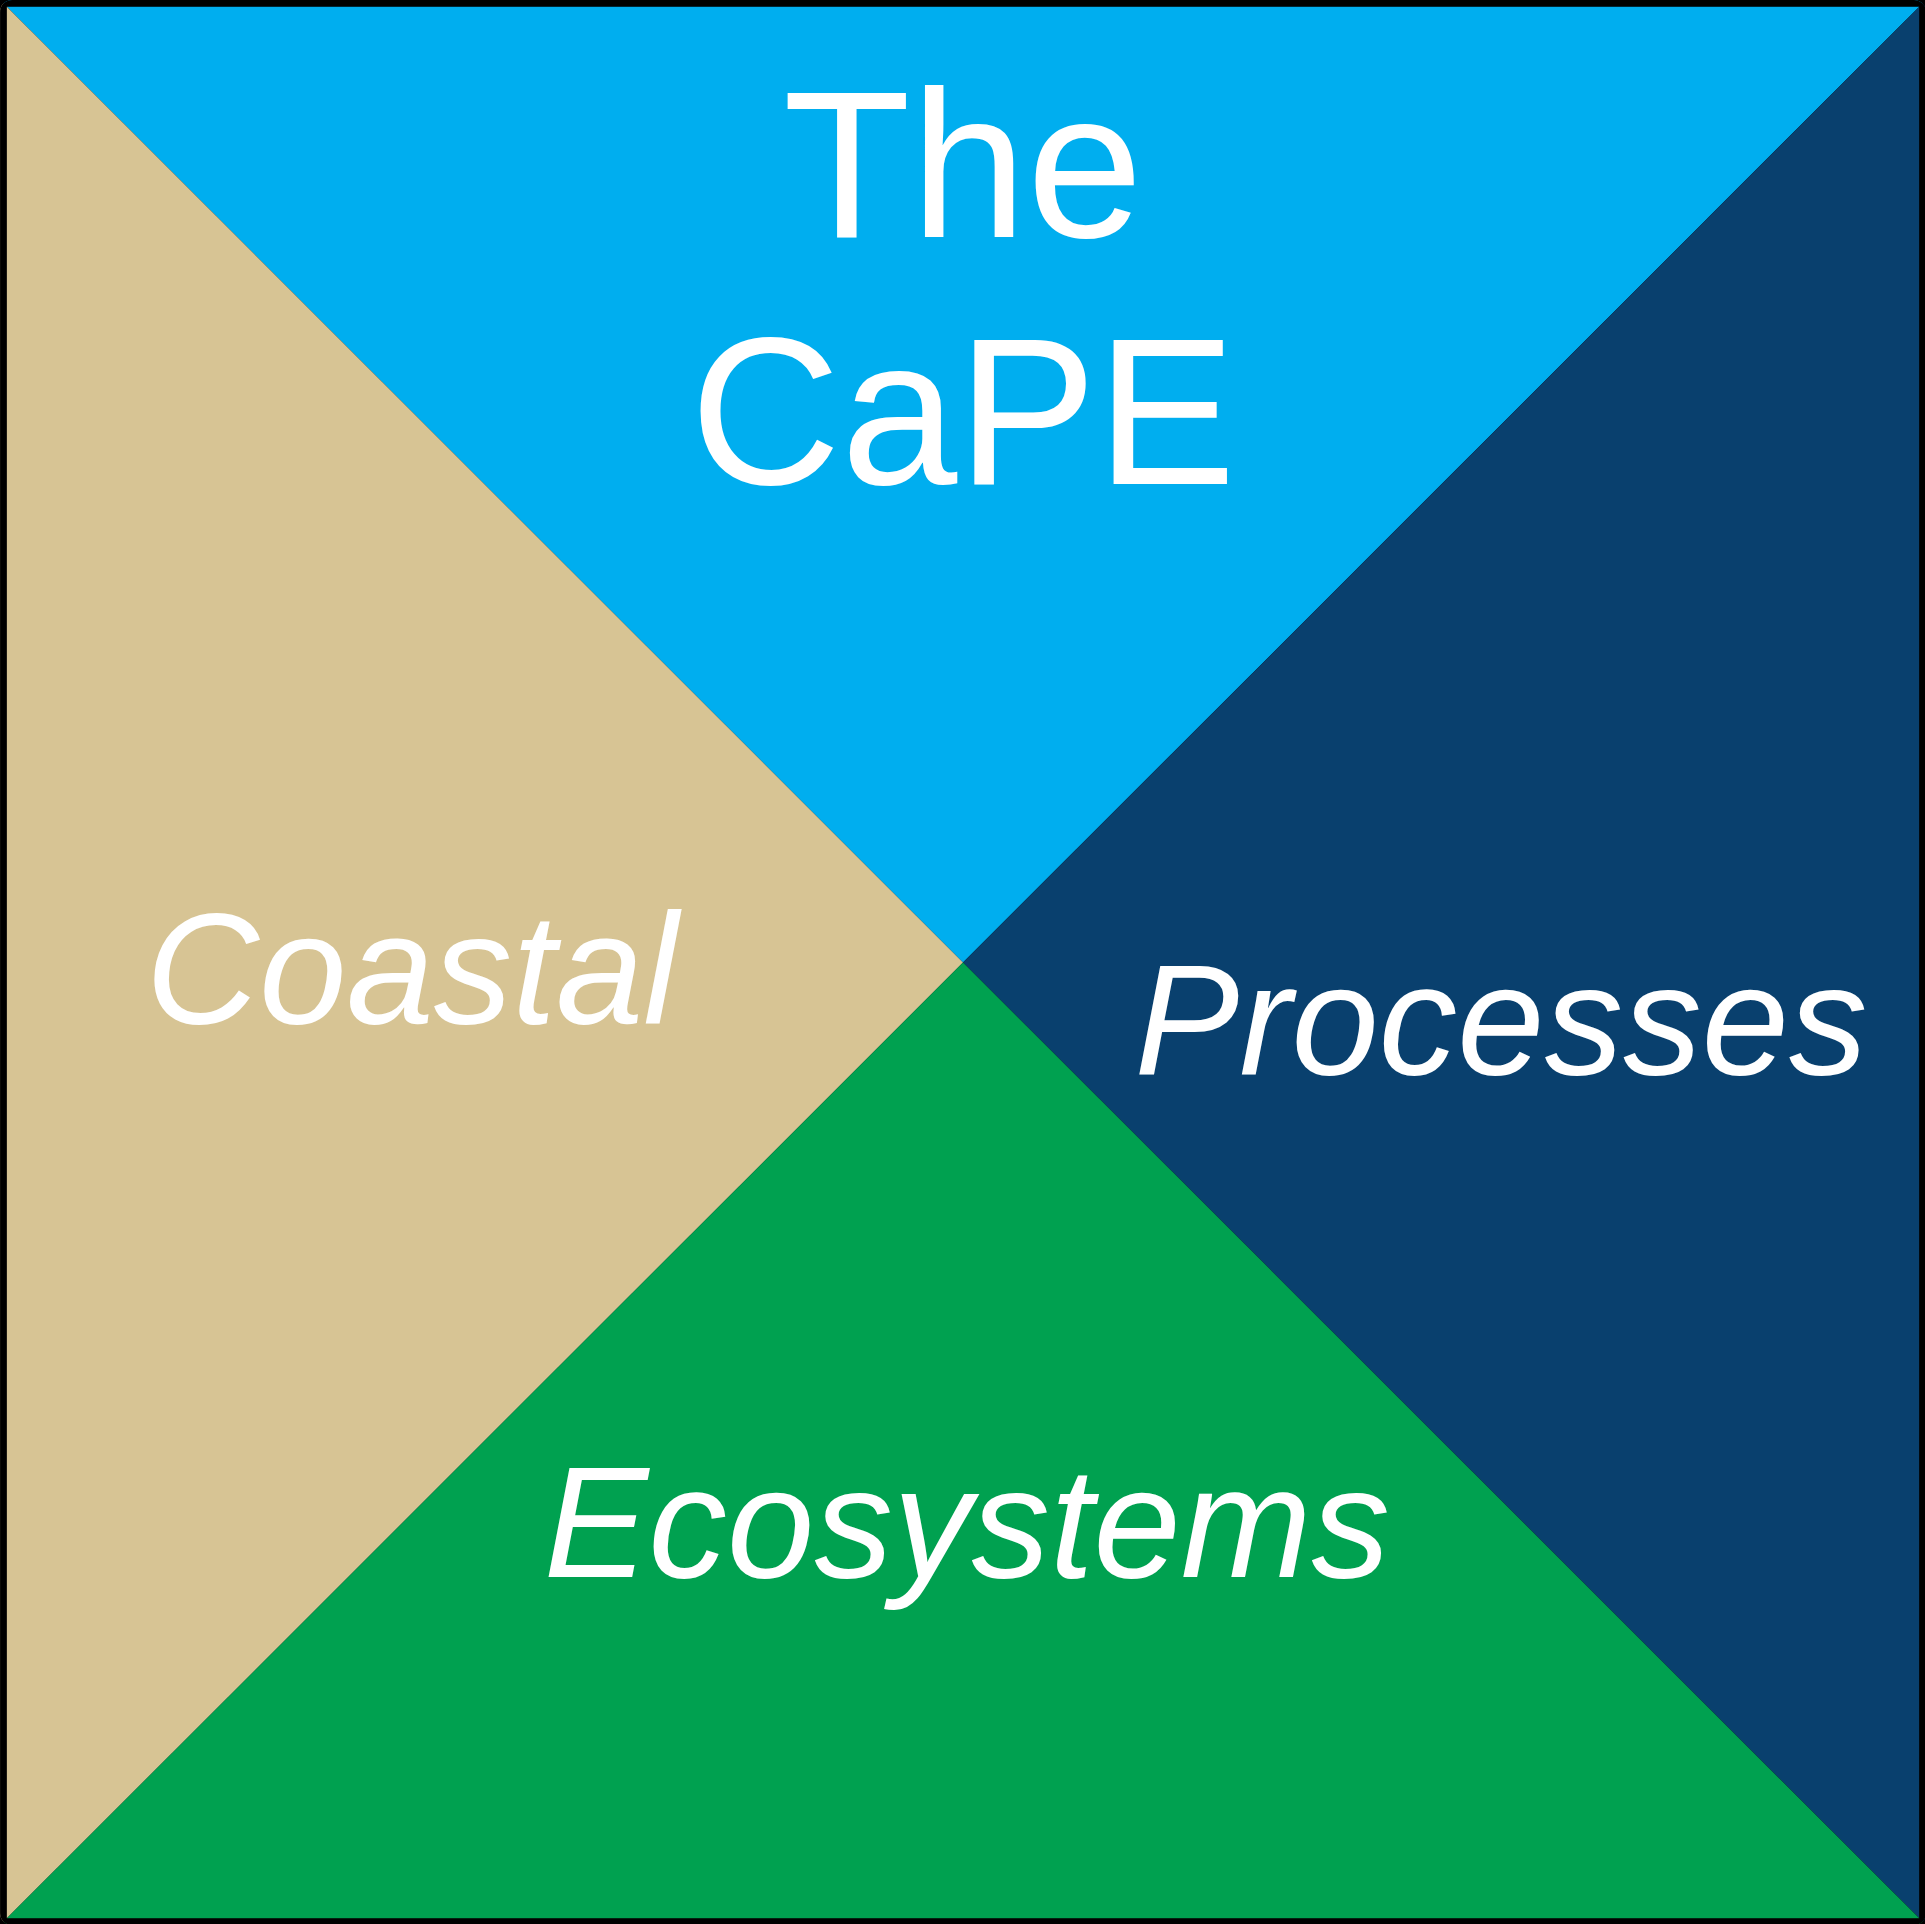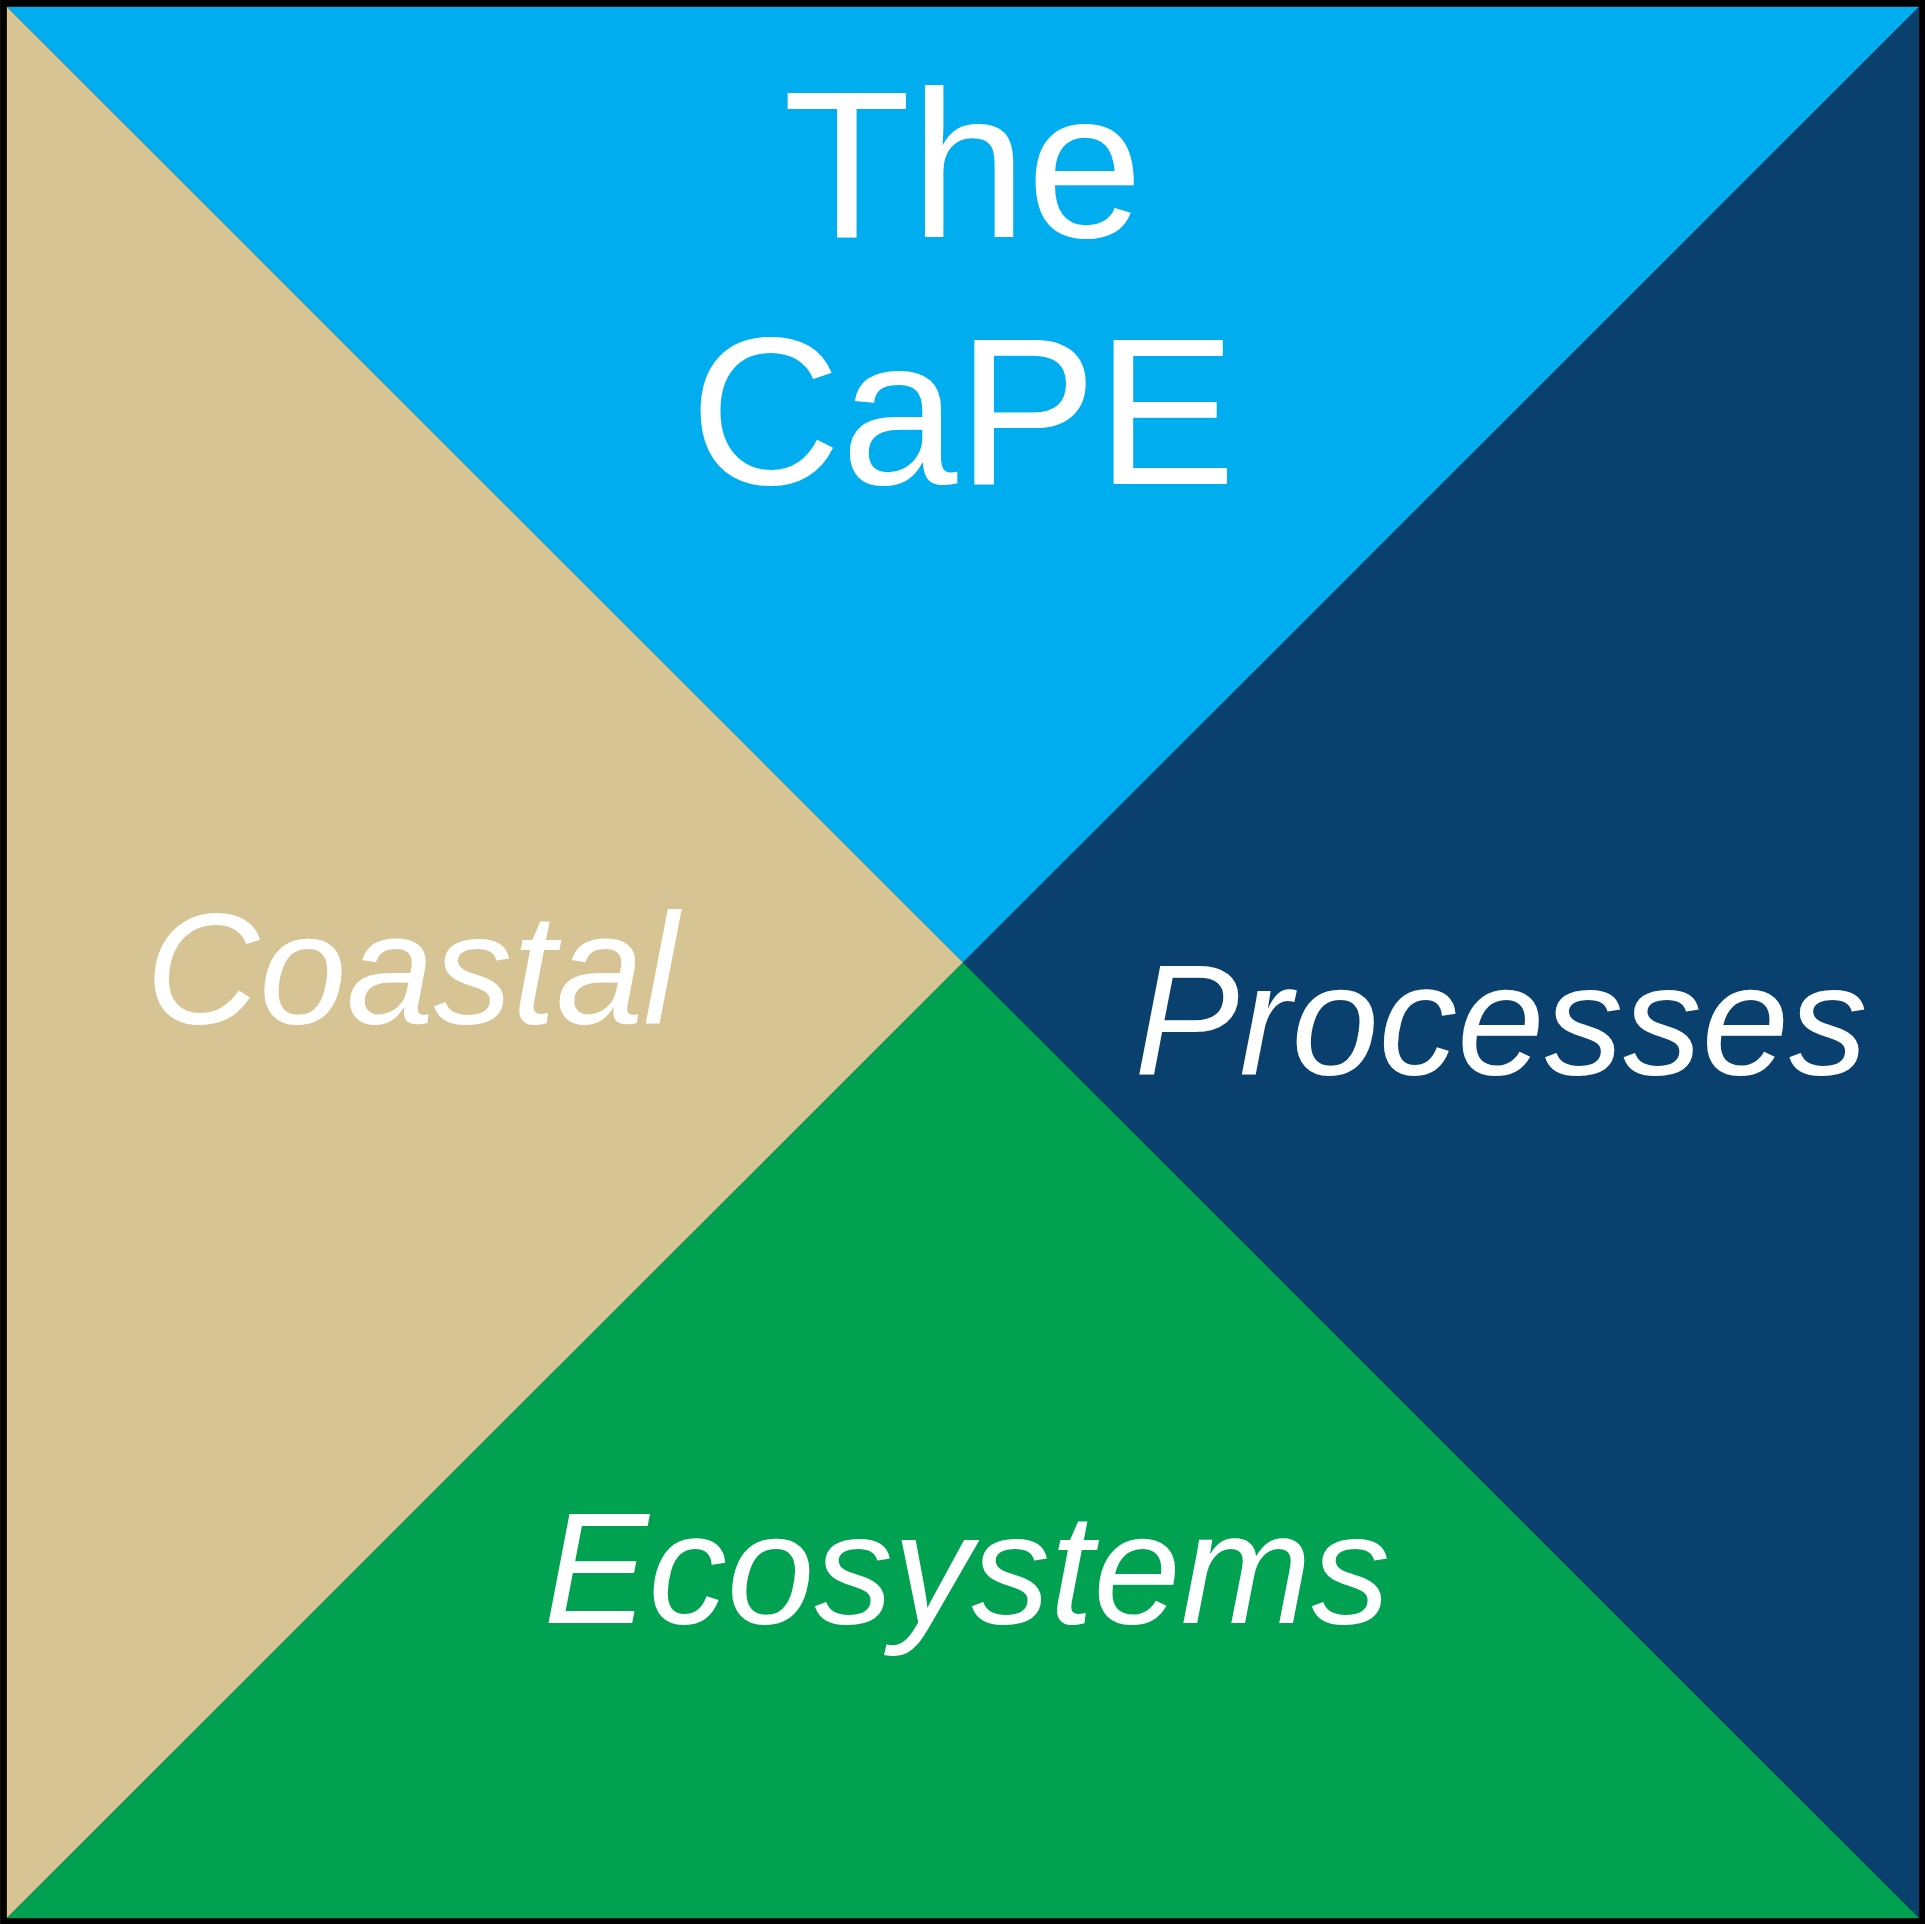--- a/index.html
+++ b/index.html
@@ -6,20 +6,21 @@
     margin: 0;
     padding: 0;
     background: #000;
   }
   .canvas {
     position: relative;
     width: 1926px;
     height: 1925px;
     overflow: hidden;
     font-family: "Liberation Sans", sans-serif;
+    border-radius: 12px;
   }
   .canvas svg {
     position: absolute;
     left: 0;
     top: 0;
     display: block;
   }
   .text-layer {
     position: absolute;
     left: 0;
@@ -43,21 +44,21 @@
     position: absolute;
     transform: translateX(-50%);
     white-space: nowrap;
     font-size: 157px;
     line-height: 157px;
     font-weight: 400;
     font-style: italic;
   }
   .label-coastal    { left: 412px;  top: 890px; }
   .label-processes  { left: 1501px; top: 941px; }
-  .label-ecosystems { left: 967px; top: 1490px; }
+  .label-ecosystems { left: 967px; top: 1444px; }
 </style>
 </head>
 <body style="--text-color: #FFFFFF;">
 
 <div class="canvas">
 
   <svg width="1926" height="1925" viewBox="0 0 2272 2271">
     <polygon points="0,0 2272,0 1136,1135.5" fill="#00AEEF"></polygon>
     <polygon points="0,0 0,2271 1136,1135.5" fill="#D7C494"></polygon>
     <polygon points="2272,0 2272,2271 1136,1135.5" fill="#09406E"></polygon>

